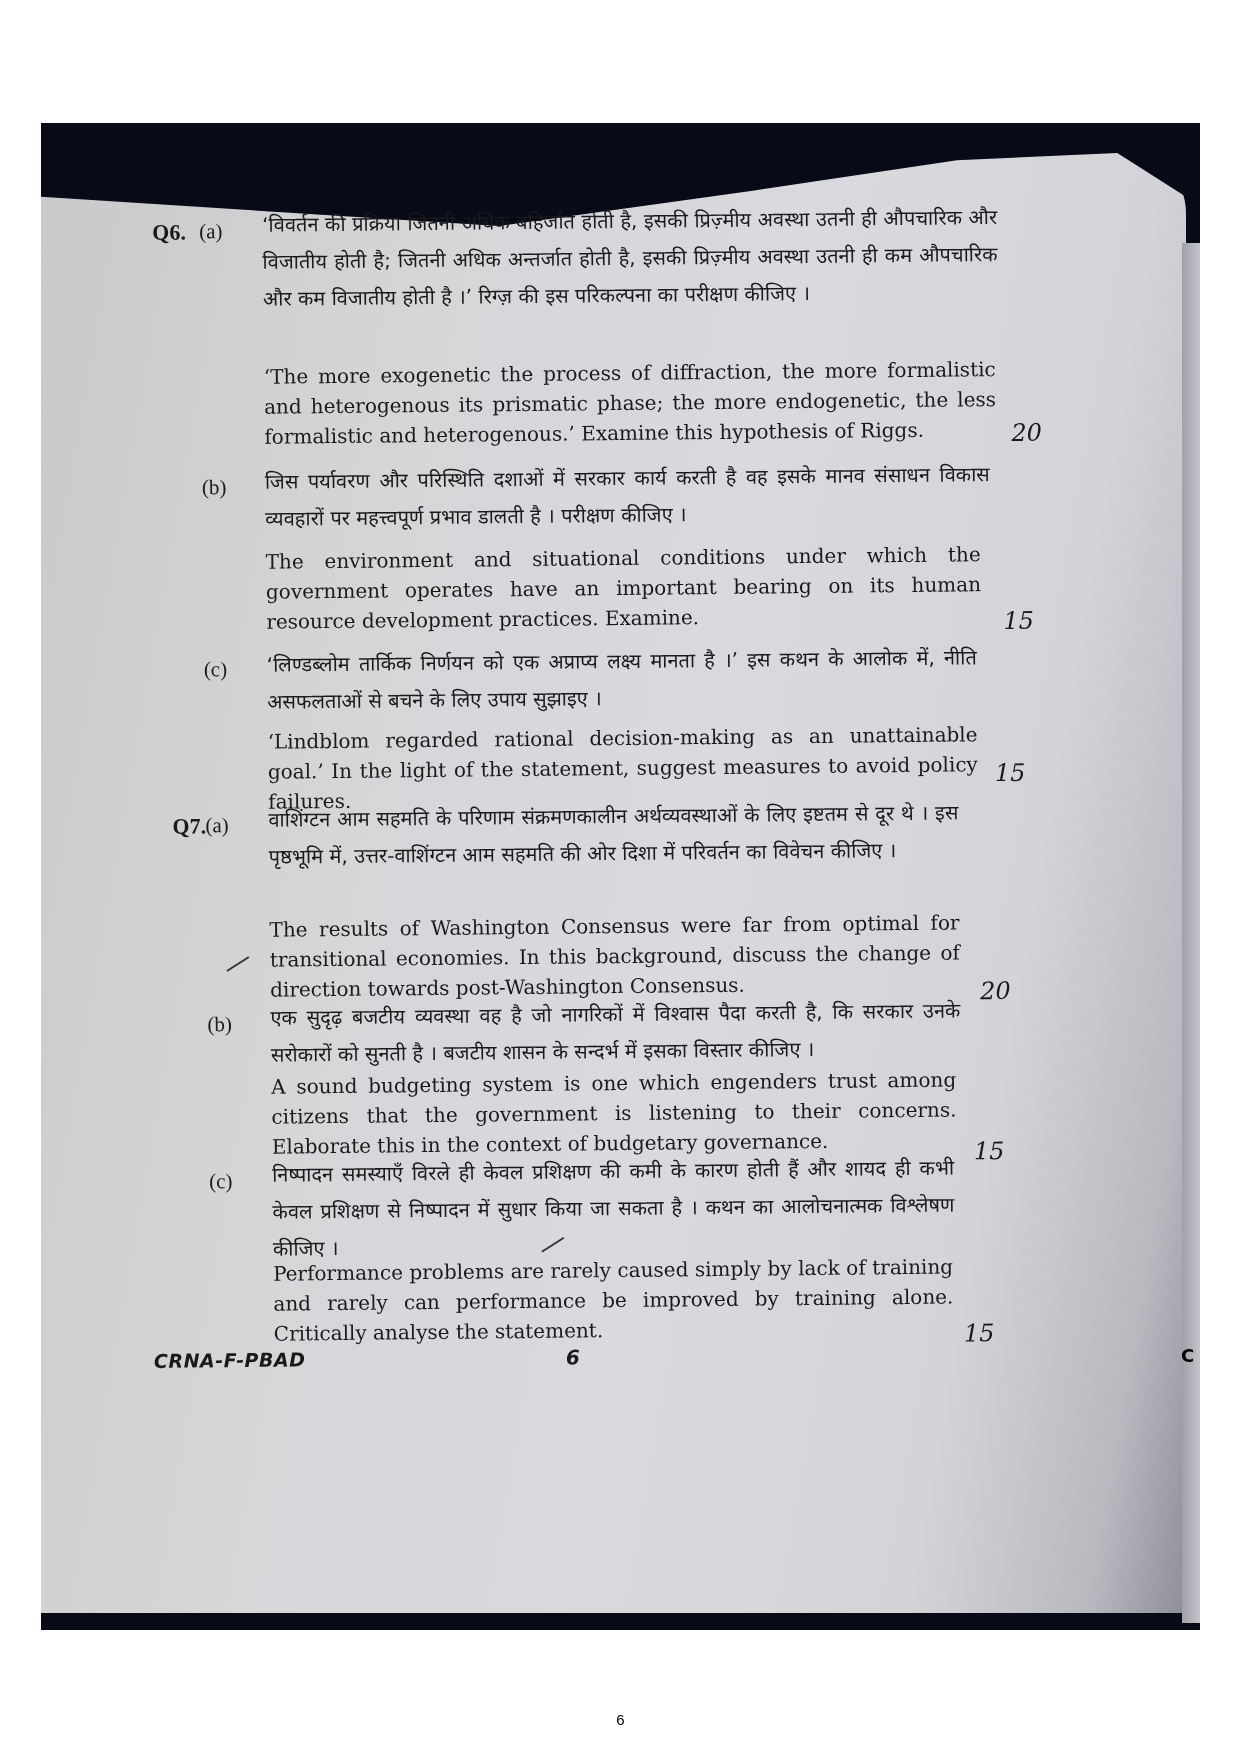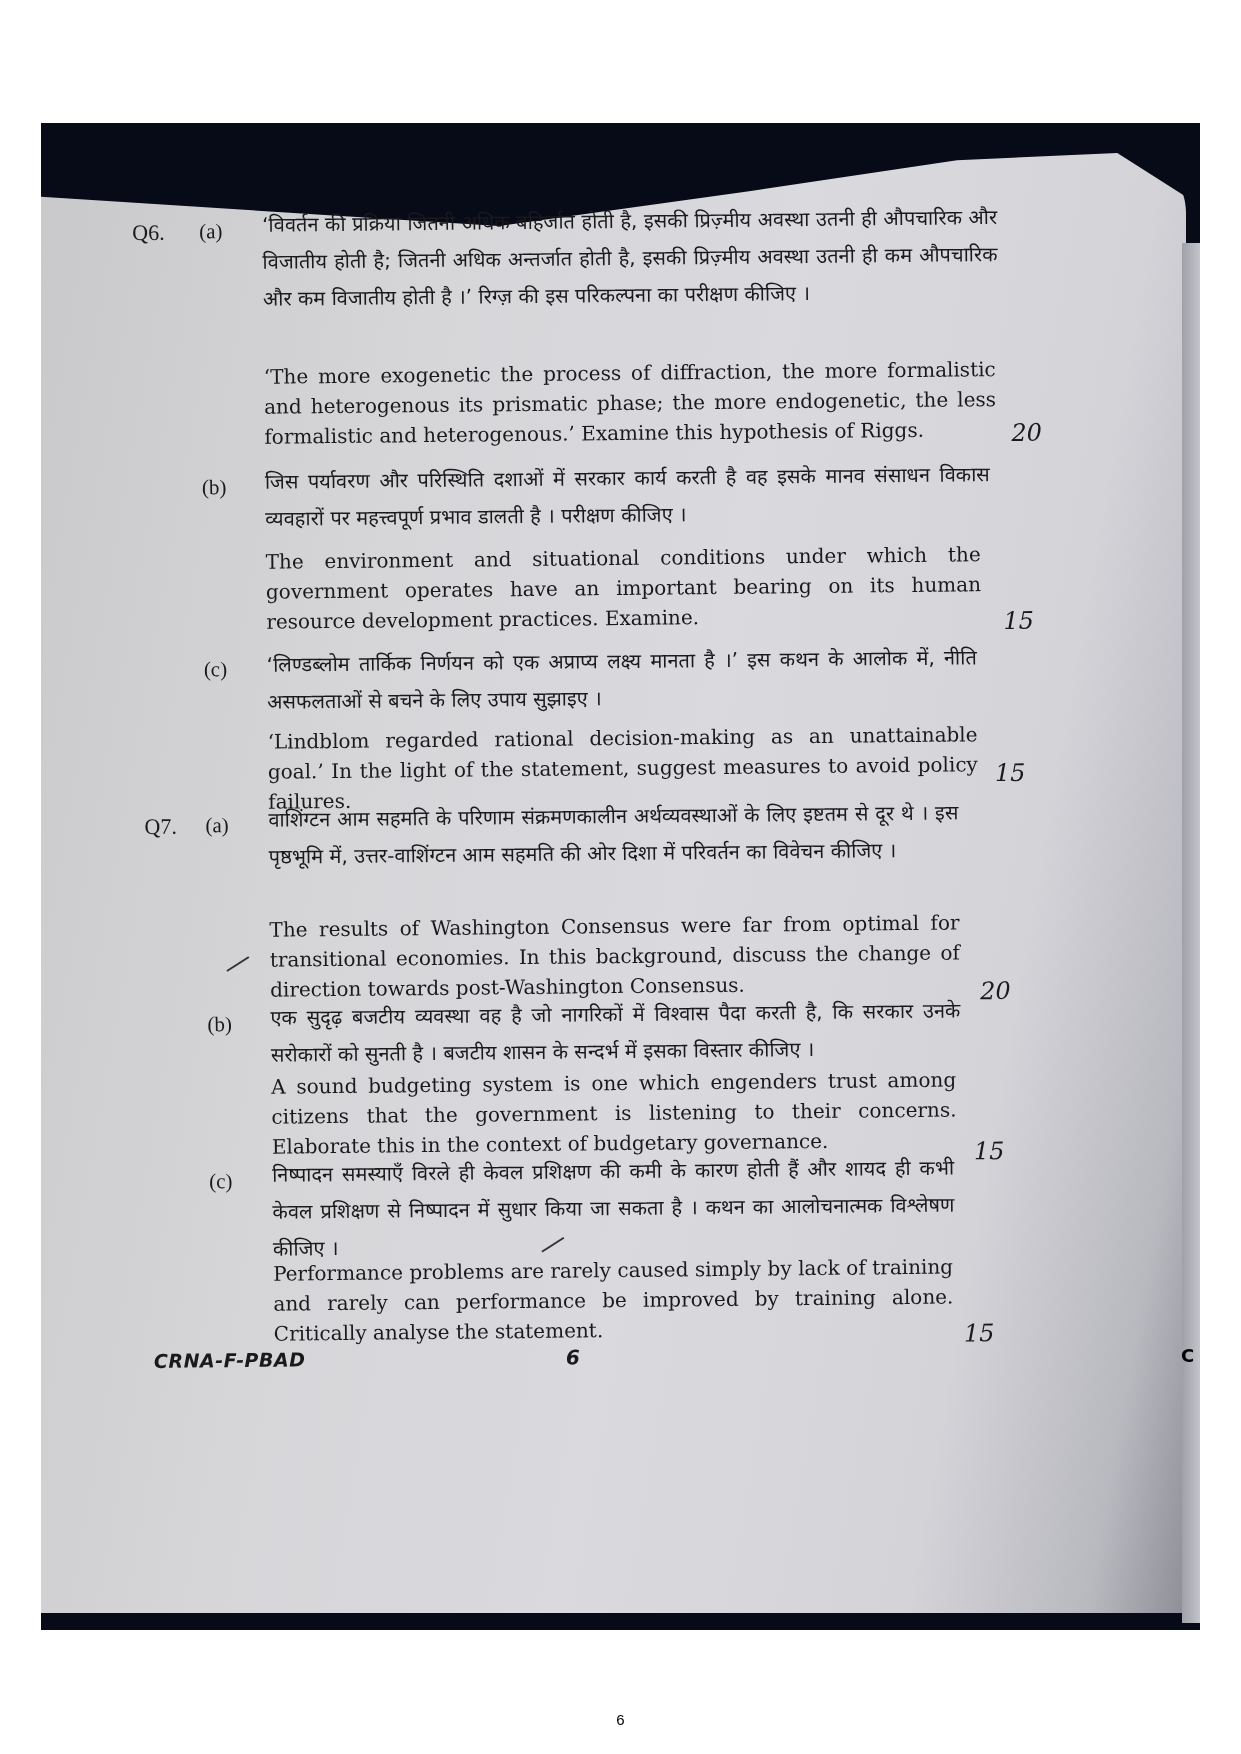--- a/index.html
+++ b/index.html
@@ -46,23 +46,24 @@
       left: 0;
       top: 0;
       width: 100%;
       height: 100%;
       transform: rotate(-0.6deg);
       transform-origin: 50% 50%;
       color: #1a1a1d;
     }
     .qnum {
       position: absolute;
-      font-weight: normal;
+      font-weight: bold;
       font-size: 22px;
       font-family: "Liberation Serif", serif;
+      margin-left: 20px;
     }
     .part {
       position: absolute;
       font-size: 21px;
       font-family: "Liberation Serif", serif;
     }
     .hindi {
       position: absolute;
       font-family: "DejaVu Sans", sans-serif;
       font-size: 20px;
@@ -141,21 +142,21 @@
     <div class="part" style="left:165px; top:348px;">(b)</div>
     <div class="hindi" style="left:228px; top:337px; width:725px;">जिस पर्यावरण और परिस्थिति दशाओं में सरकार कार्य करती है वह इसके मानव संसाधन विकास व्यवहारों पर महत्त्वपूर्ण प्रभाव डालती है । परीक्षण कीजिए ।</div>
     <div class="english" style="left:228px; top:420px; width:715px;">The environment and situational conditions under which the government operates have an important bearing on its human resource development practices. Examine.</div>
     <div class="marks" style="left:965px; top:488px;">15</div>
 
     <div class="part" style="left:165px; top:530px;">(c)</div>
     <div class="hindi" style="left:228px; top:520px; width:710px;">‘लिण्डब्लोम तार्किक निर्णयन को एक अप्राप्य लक्ष्य मानता है ।’ इस कथन के आलोक में, नीति असफलताओं से बचने के लिए उपाय सुझाइए ।</div>
     <div class="english" style="left:228px; top:600px; width:710px;">‘Lindblom regarded rational decision-making as an unattainable goal.’ In the light of the statement, suggest measures to avoid policy failures.</div>
     <div class="marks" style="left:955px; top:640px;">15</div>
 
-    <div class="qnum" style="left:104px; top:686px;text-align:right;">Q7.</div>
+    <div class="qnum" style="left:112px; top:686px;text-align:right;">Q7.</div>
 
     <div class="part" style="left:165px; top:686px;">(a)</div>
     <div class="hindi" style="left:228px; top:675px; width:690px;">वाशिंग्टन आम सहमति के परिणाम संक्रमणकालीन अर्थव्यवस्थाओं के लिए इष्टतम से दूर थे । इस पृष्ठभूमि में, उत्तर-वाशिंग्टन आम सहमति की ओर दिशा में परिवर्तन का विवेचन कीजिए ।</div>
     <div class="english" style="left:228px; top:788px; width:690px;">The results of Washington Consensus were far from optimal for transitional economies. In this background, discuss the change of direction towards post-Washington Consensus.</div>
     <div class="tick" style="left:183px; top:836px;"></div>
     <div class="marks" style="left:938px; top:858px;">20</div>
 
     <div class="part" style="left:165px; top:885px;">(b)</div>
     <div class="hindi" style="left:228px; top:873px; width:690px;">एक सुदृढ़ बजटीय व्यवस्था वह है जो नागरिकों में विश्वास पैदा करती है, कि सरकार उनके सरोकारों को सुनती है । बजटीय शासन के सन्दर्भ में इसका विस्तार कीजिए ।</div>
     <div class="english" style="left:228px; top:945px; width:685px;">A sound budgeting system is one which engenders trust among citizens that the government is listening to their concerns. Elaborate this in the context of budgetary governance.</div>

